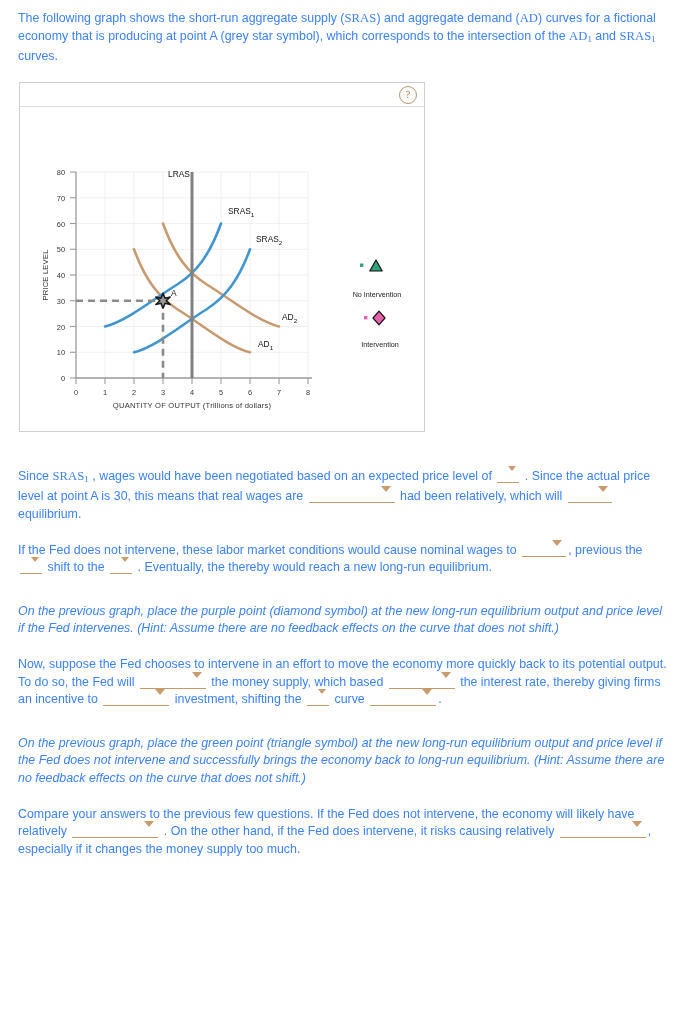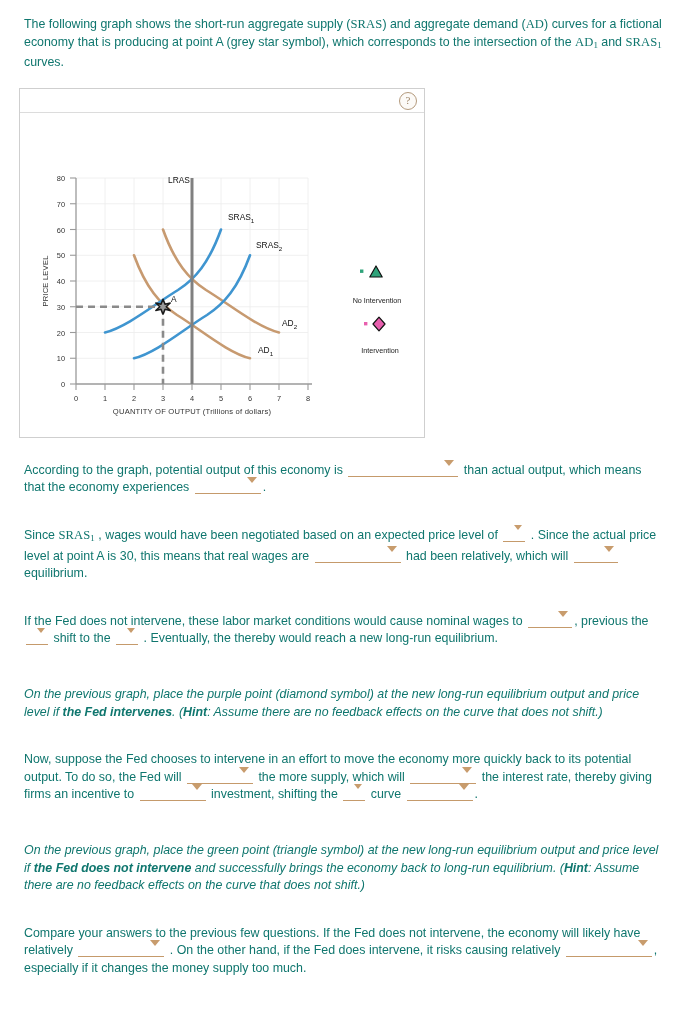--- a/index.html
+++ b/index.html
@@ -13,24 +13,24 @@
     font-family: "Liberation Sans", sans-serif;
     font-size: 12.3px;
     color: #1a1a1a;
     overflow: hidden;
     position: relative;
   }
 
   .page { padding: 10px 14px 0 18px; }
 
   p.para {
-    margin: 6px;
+    margin: 0;
     line-height: 17.6px;
     font-size: 12.4px;
-    color: #0f766e;
+    color: #3b82f6;
   }
 
   .sm { font-variant: small-caps; font-size: 12.6px; letter-spacing: .1px; font-family: "Liberation Serif", serif; }
   .sub { font-size: 9px; vertical-align: -2px; font-family: "Liberation Serif", serif;}
 
   
   .blank {
     display: inline-block;
     position: relative;
     border-bottom: 1.6px solid #c59a6b;
@@ -107,21 +107,21 @@
   .curve-sub { font-size: 6.2px; }
   .legend-lbl {
     font-size: 7.2px;
     fill: #222;
     font-family: "Liberation Sans", sans-serif;
   }
 
   .gap-lg { height: 18px; }
   .gap-xl { height: 26px; }
   .ital { font-style: italic; }
-  .bold { font-weight: bold; }
+  .bold { font-weight: normal; }
 </style>
 </head>
 <body>
 
 <div class="page">
 
   <p class="para"><span>The following graph shows the short-run aggregate supply (</span><span class="sm">SRAS</span><span>) and aggregate demand (</span><span class="sm">AD</span><span>) curves for a fictional economy that is producing at point A (grey star symbol), which corresponds to the intersection of the </span><span class="sm">AD</span><span class="sub">1</span><span> and </span><span class="sm">SRAS</span><span class="sub">1</span><span> curves.</span></p>
 
   <div class="graph-panel">
     <div class="graph-topbar">
@@ -238,24 +238,20 @@
           <rect x="344" y="209" width="3.4" height="3.4" fill="#e85fae"></rect>
           <path d="M359,204.2 L365,211 L359,217.8 L353,211 Z" fill="#e85fae" stroke="#111" stroke-width="1.2" stroke-linejoin="round"></path>
           <text class="legend-lbl" x="360" y="240" text-anchor="middle">Intervention</text>
         </g>
       </svg>
     </div>
   </div>
 
   <div class="gap-lg"></div>
 
-  <p class="para"><span>According to the graph, potential output of this economy is</span>
-    <span class="blank w-xl"></span>
-    <span>than actual output, which means that the economy experiences</span>
-    <span class="blank w-m"></span><span>.</span></p>
 
   <div class="gap-lg"></div>
 
   <p class="para"><span>Since </span><span class="sm">SRAS</span><span class="sub">1</span>
     <span>, wages would have been negotiated based on an expected price level of</span>
     <span class="blank w-xs"></span>
     <span>. Since the actual price level at point A is 30, this means that real wages are</span>
     <span class="blank w-l"></span>
     <span>had been relatively, which will</span>
     <span class="blank w-s"></span>
@@ -271,21 +267,21 @@
     <span>. Eventually, the thereby would reach a new long-run equilibrium.</span></p>
 
   <div class="gap-xl"></div>
 
   <p class="para ital"><span>On the previous graph, place the purple point (diamond symbol) at the new long-run equilibrium output and price level if </span><span class="bold">the Fed intervenes</span><span>. (</span><span class="bold">Hint</span><span>: Assume there are no feedback effects on the curve that does not shift.)</span></p>
 
   <div class="gap-lg"></div>
 
   <p class="para"><span>Now, suppose the Fed chooses to intervene in an effort to move the economy more quickly back to its potential output. To do so, the Fed will</span>
     <span class="blank w-m"></span>
-    <span>the more supply, which will</span>
+    <span>the money supply, which based</span>
     <span class="blank w-m"></span>
     <span>the interest rate, thereby giving firms an incentive to</span>
     <span class="blank w-m"></span>
     <span>investment, shifting the</span>
     <span class="blank w-xs"></span>
     <span>curve</span>
     <span class="blank w-m"></span><span>.</span></p>
 
   <div class="gap-xl"></div>
 

